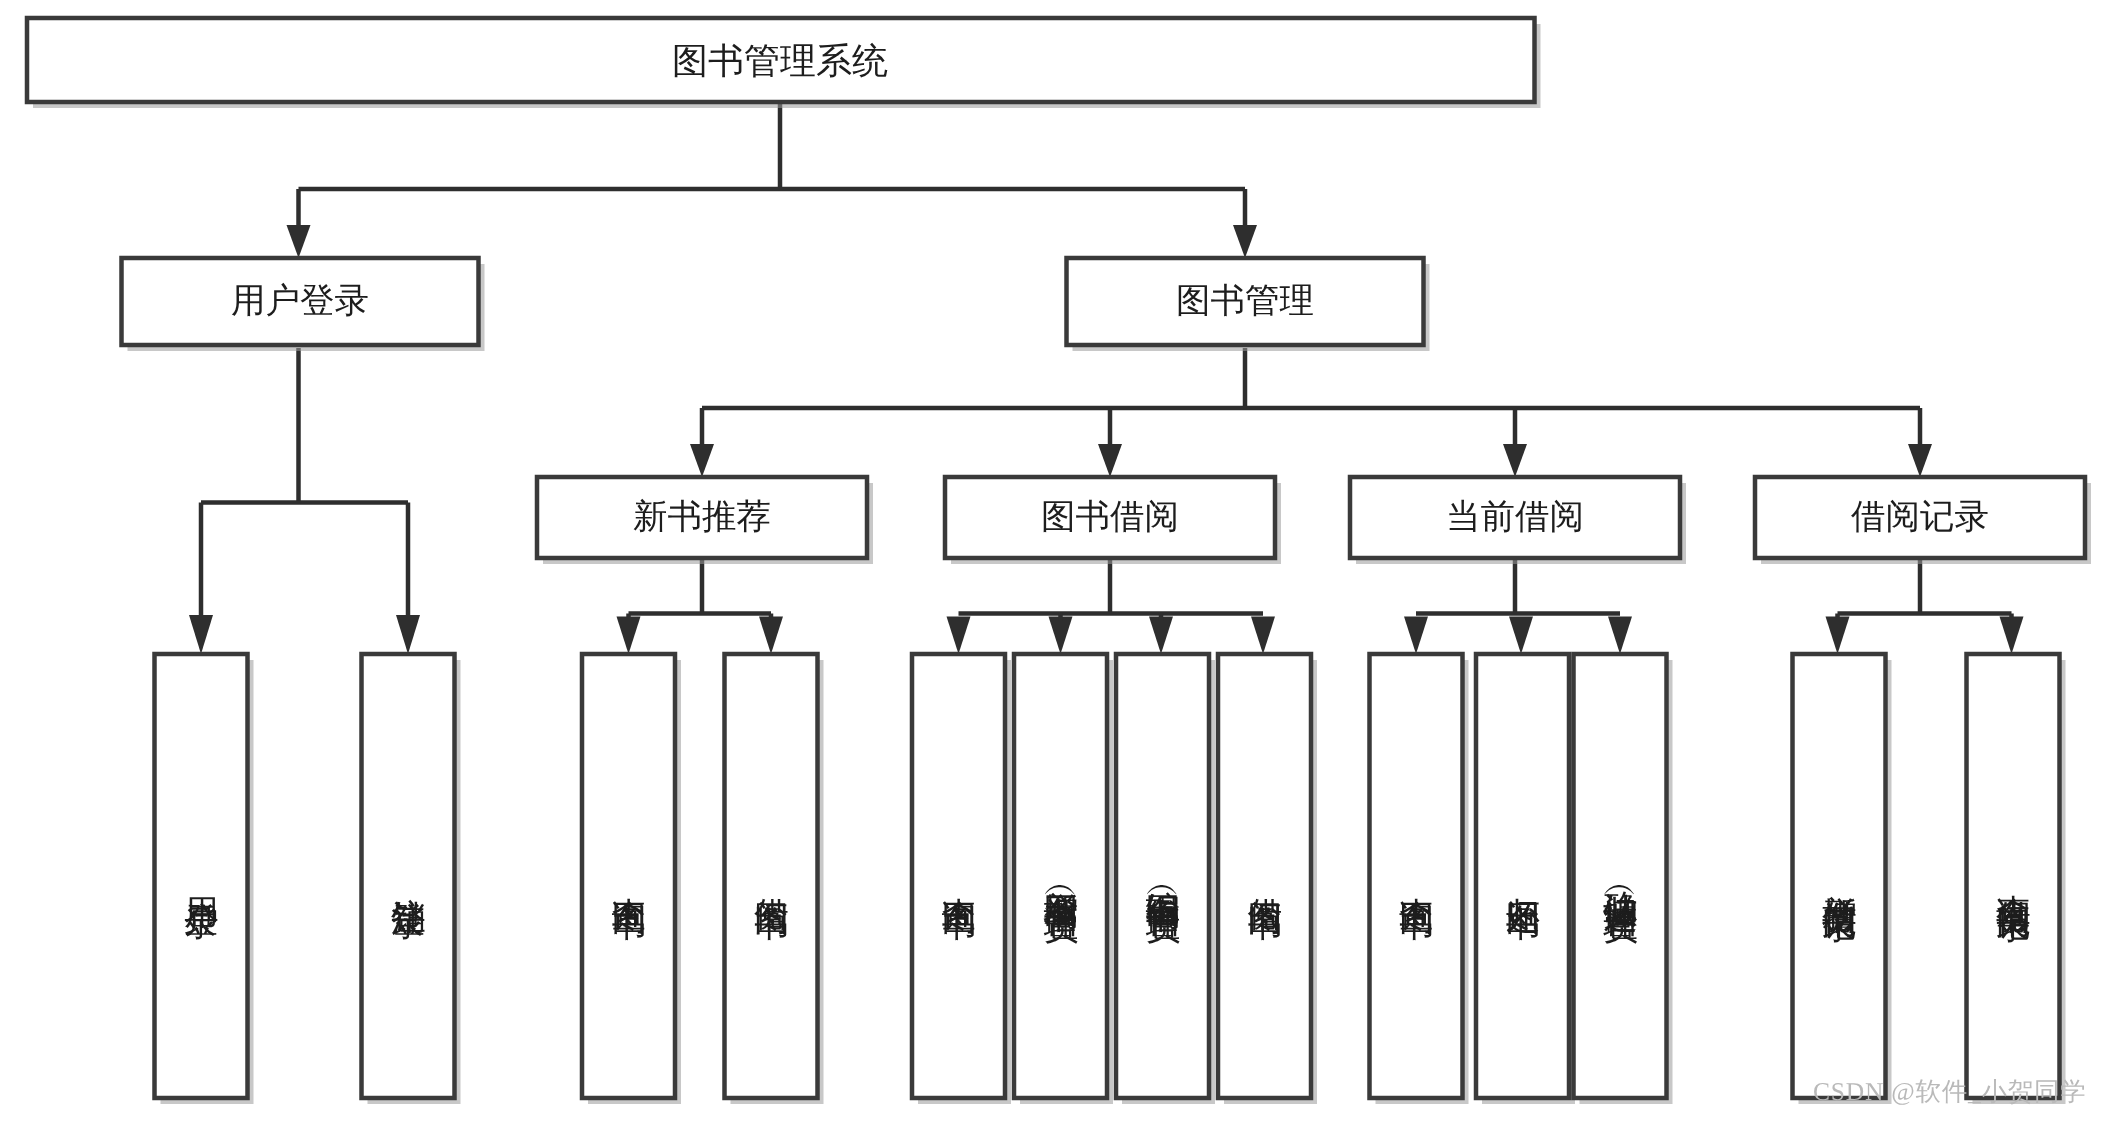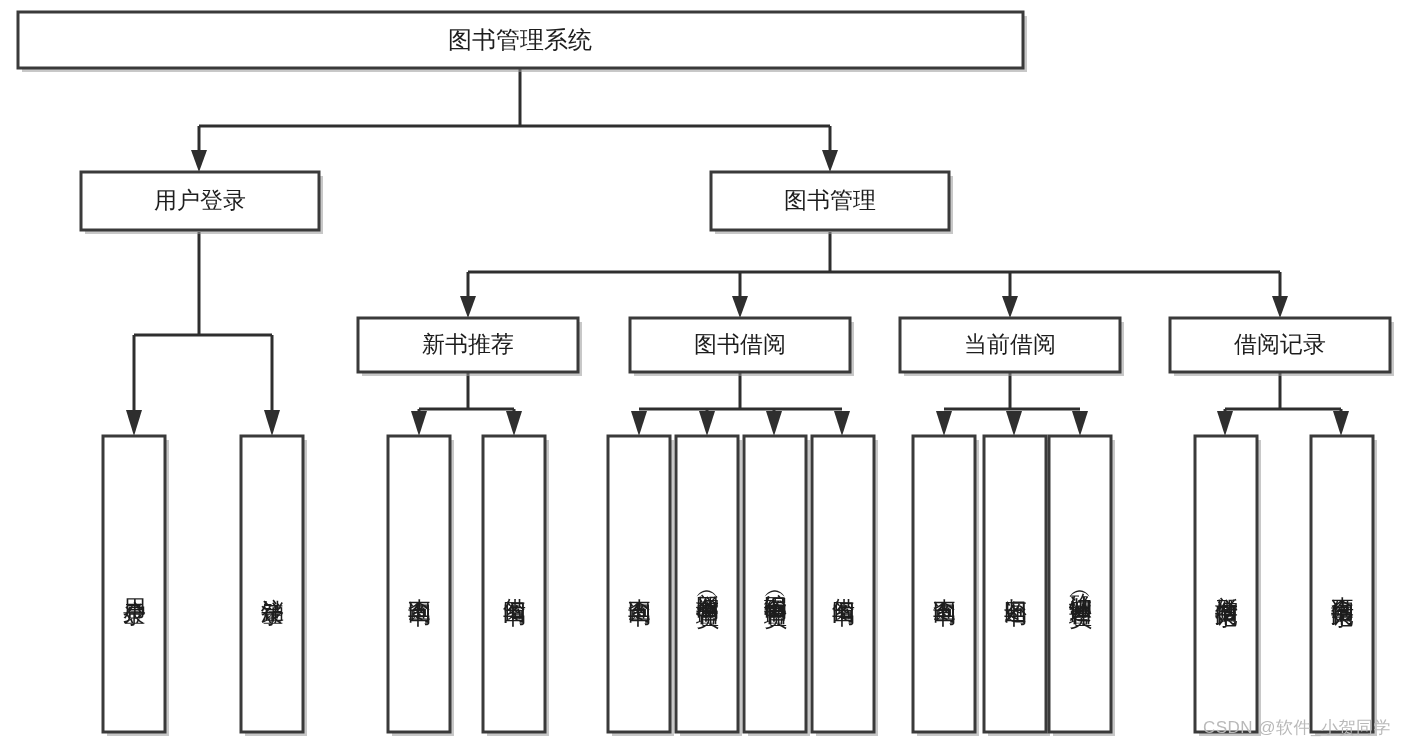--- a/index.html
+++ b/index.html
@@ -68,21 +68,21 @@
     font-size: 23px;
     line-height: 1.12;
     letter-spacing: 2px;
     color: #1d1d1d;
     white-space: nowrap;
   }
   #watermark {
     position: absolute;
     right: 14px;
     bottom: 8px;
-    font-family: Liberation Sans, sans-serif;
+    font-family: Liberation Serif, serif;
     font-size: 17px;
     color: #b9b9b9;
     letter-spacing: 0.5px;
     user-select: none;
   }
 </style>
 </head>
 <body>
 
 <div id="diagram-root">

